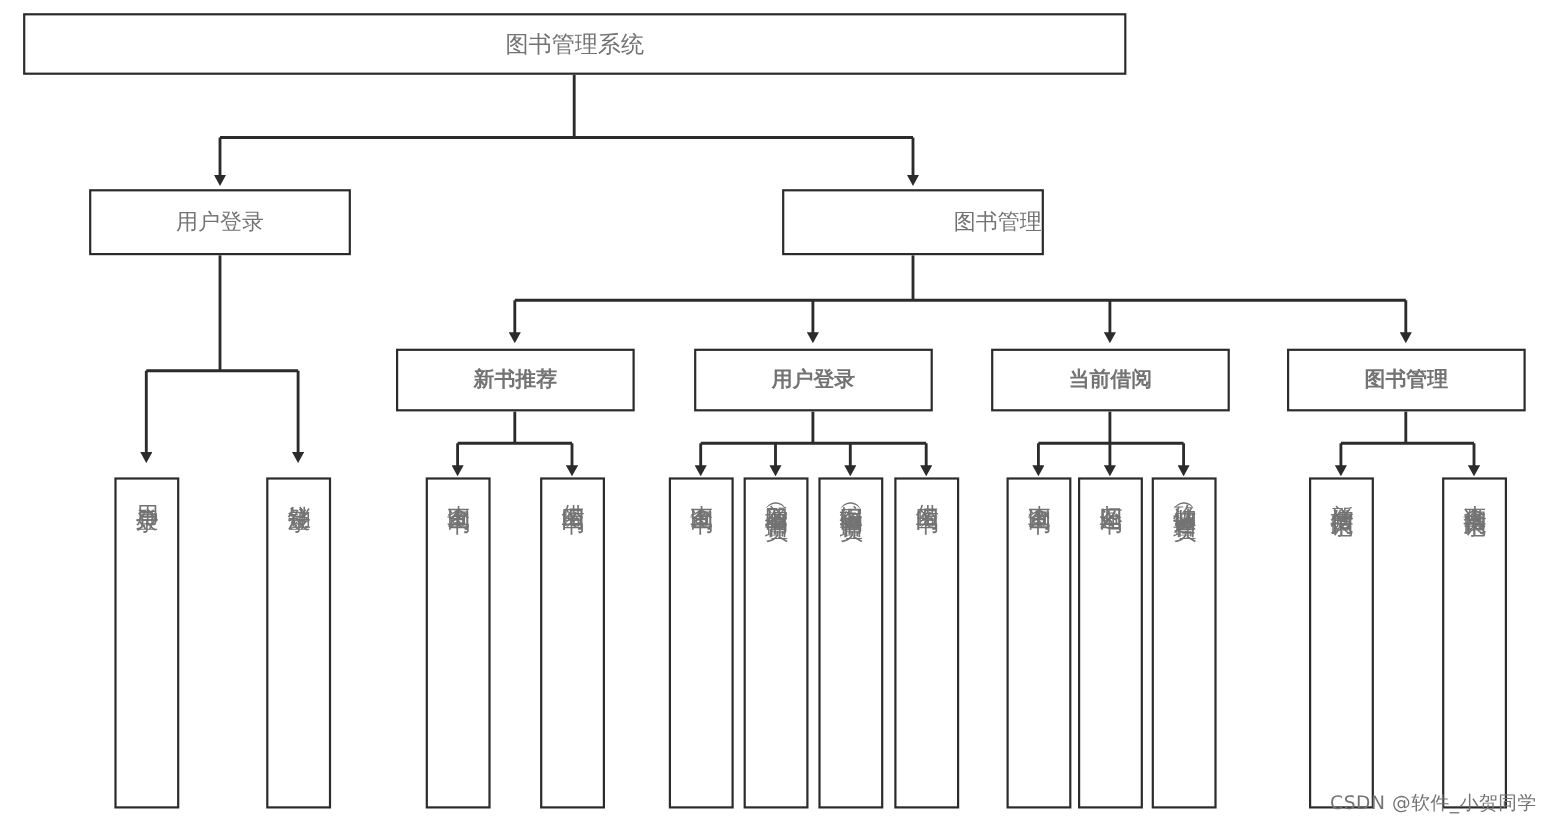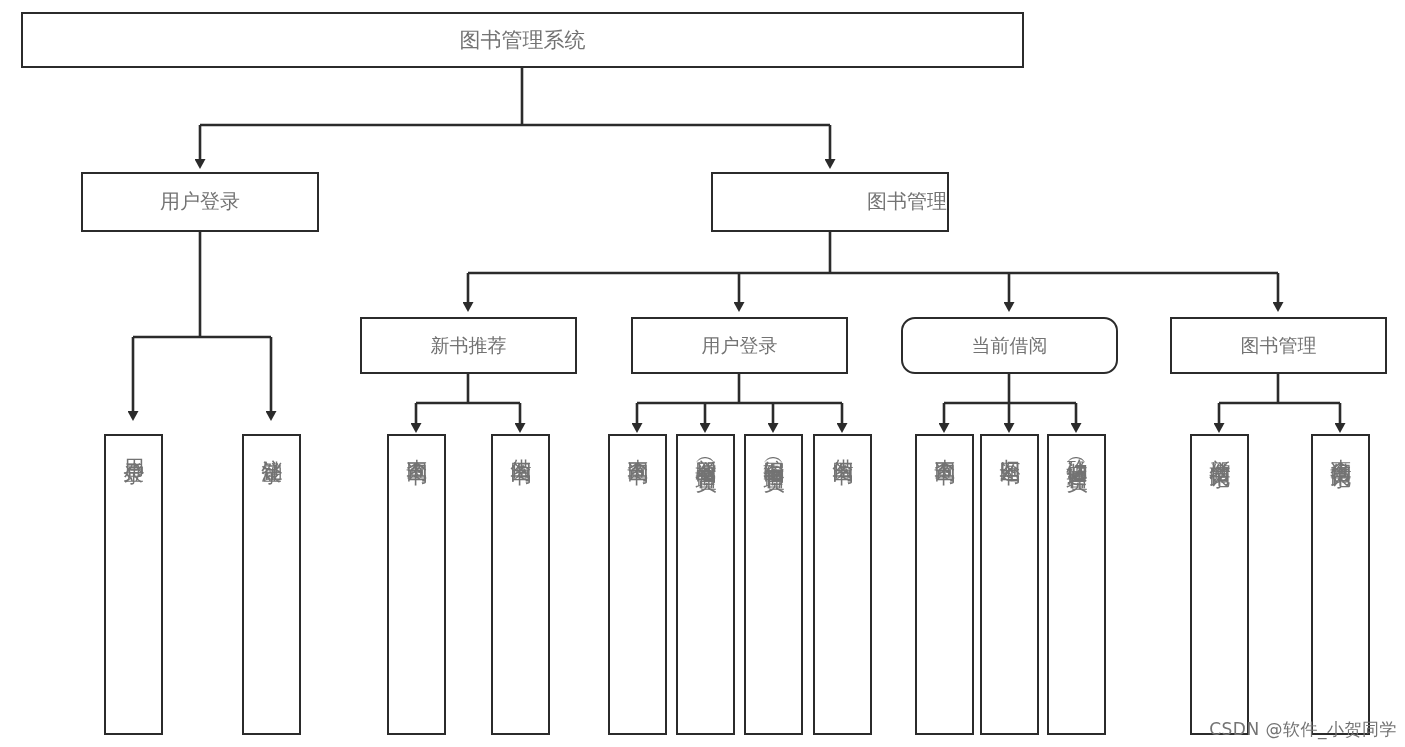--- a/index.html
+++ b/index.html
@@ -46,20 +46,21 @@
   .lvl0 {
     font-size: 21px;
   }
   
   .lvl1 {
     font-size: 20px;
   }
   
   .lvl2 {
     font-size: 19px;
+    font-weight: bold;
   }
   
   .leaf {
     align-items: flex-start;
     justify-content: center;
     padding-top: 6px;
   }
   .leaf .lbl {
     writing-mode: vertical-rl;
     text-orientation: upright;
@@ -150,21 +151,21 @@
   </div>
 
   <div class="node lvl2" style="left:360px; top:317px; width:217px; height:57px;">
     <span class="lbl">新书推荐</span>
   </div>
 
   <div class="node lvl2" style="left:631px; top:317px; width:217px; height:57px;">
     <span class="lbl">用户登录</span>
   </div>
 
-  <div class="node lvl2" style="left:901px; top:317px; width:217px; height:57px;border-radius:14px;">
+  <div class="node lvl2" style="left:901px; top:317px; width:217px; height:57px;">
     <span class="lbl">当前借阅</span>
   </div>
 
   <div class="node lvl2" style="left:1170px; top:317px; width:217px; height:57px;">
     <span class="lbl">图书管理</span>
   </div>
 
   <div class="node leaf" style="left:104px; top:434px; width:59px; height:301px;">
     <span class="lbl">用户登录</span>
   </div>

